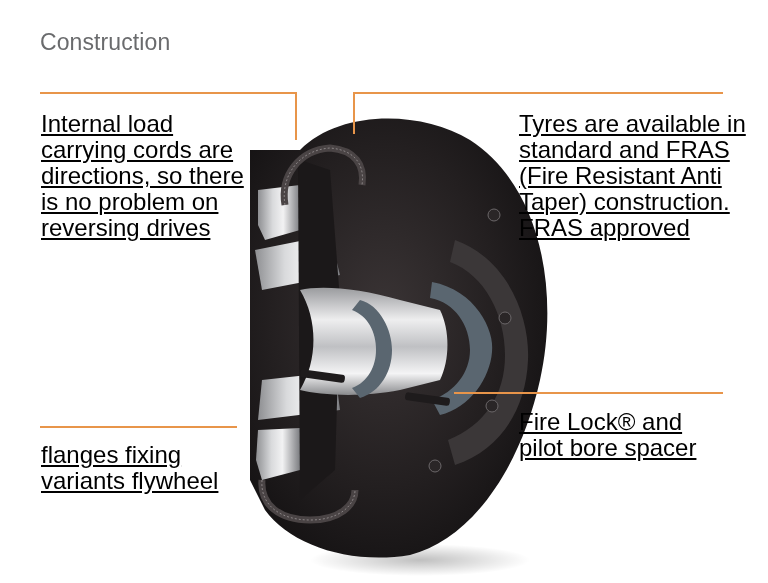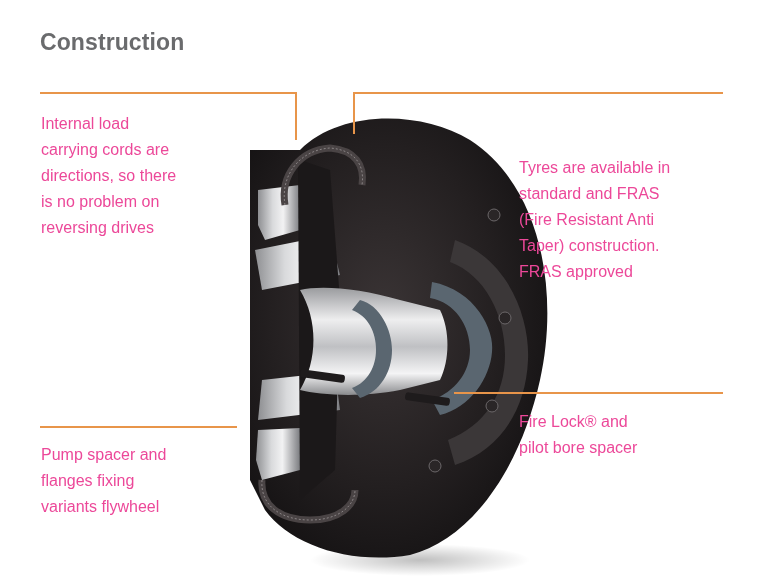--- a/index.html
+++ b/index.html
@@ -1,22 +1,22 @@
 <!DOCTYPE html>
 <html><head>
 <meta charset="utf-8">
 <style>
   html, body { margin: 0; padding: 0; background: #ffffff; }
   body { width: 768px; height: 583px; position: relative; overflow: hidden;
          font-family: "Liberation Sans", "DejaVu Sans", sans-serif; color: #6d6e70; }
-  .title { position: absolute; left: 40px; top: 29px; font-size: 23px; font-weight: bold; color: #6a6b6d; letter-spacing: 0.1px; }
-  .callout { position: absolute; font-size: 16px; line-height: 26px; color: #ec4899; }
+  .title { position: absolute; left: 40px; top: 29px; font-size: 23px; font-weight: normal; color: #6a6b6d; letter-spacing: 0.1px; }
+  .callout { position: absolute; font-size: 24px; line-height: 26px; color: #000000; text-decoration: underline; }
   .callout div { white-space: nowrap; }
   #c-cords { left: 41px; top: 111px; }
-  #c-tyres { left: 519px; top: 111px; margin-top: 44px; }
+  #c-tyres { left: 519px; top: 111px; }
   #c-pump { left: 41px; top: 442px; }
   #c-taper { left: 519px; top: 409px; }
   .leader { position: absolute; background: #e8954a; }
   .diagram { position: absolute; left: 0; top: 0; }
 </style>
 </head>
 <body>
 
 <div class="title">Construction</div>
 
@@ -103,16 +103,15 @@
   <div>Taper) construction.</div>
   <div>FRAS approved</div>
 </div>
 
 <div class="callout" id="c-taper">
   <div>Fire Lock® and</div>
   <div>pilot bore spacer</div>
 </div>
 
 <div class="callout" id="c-pump">
-  <div>Pump spacer and</div>
   <div>flanges fixing</div>
   <div>variants flywheel</div>
 </div>
 
 </body></html>

